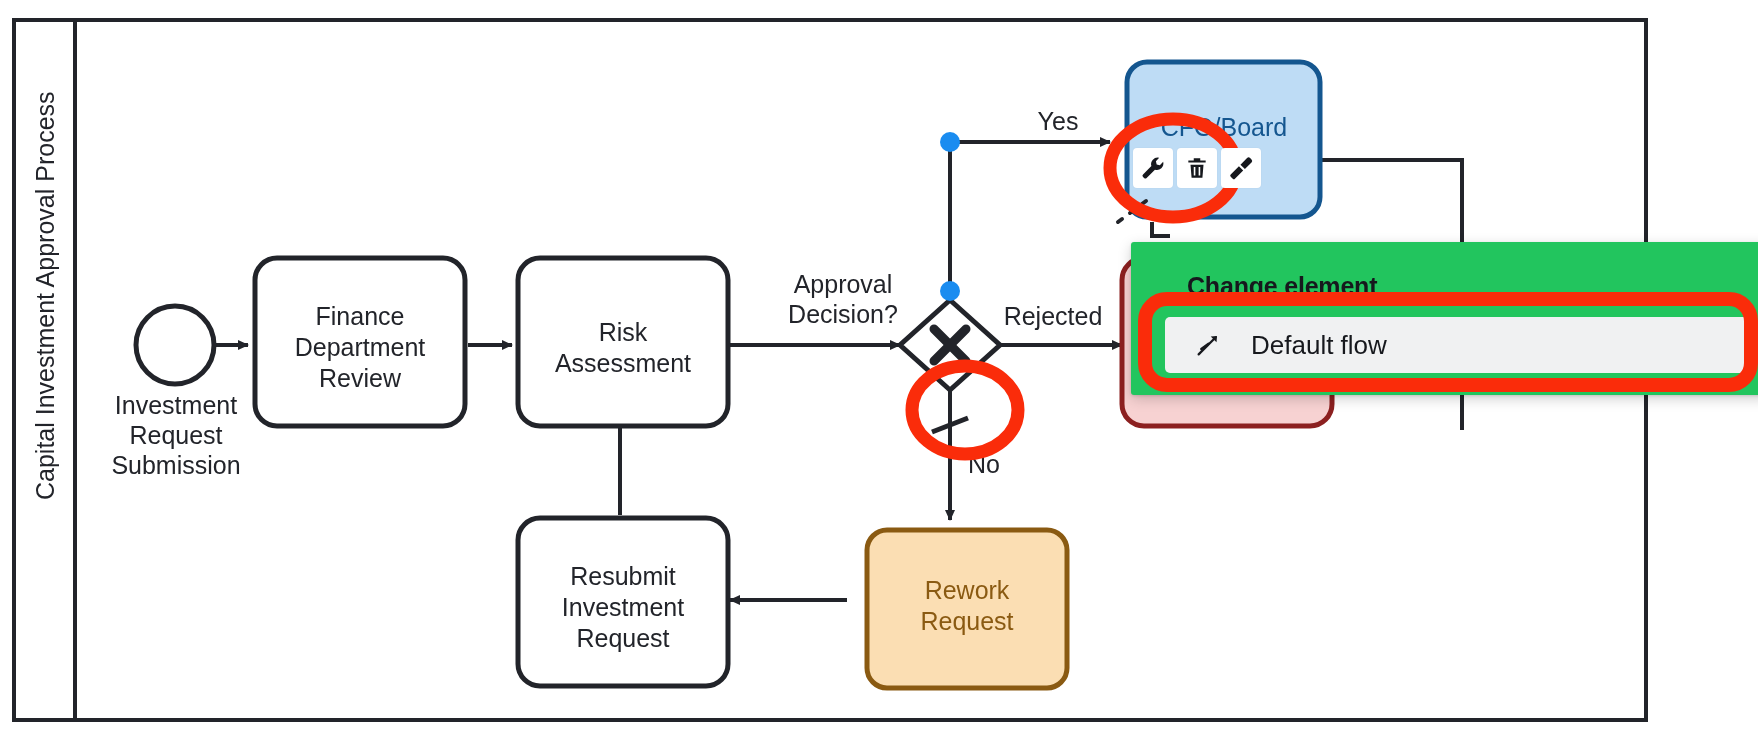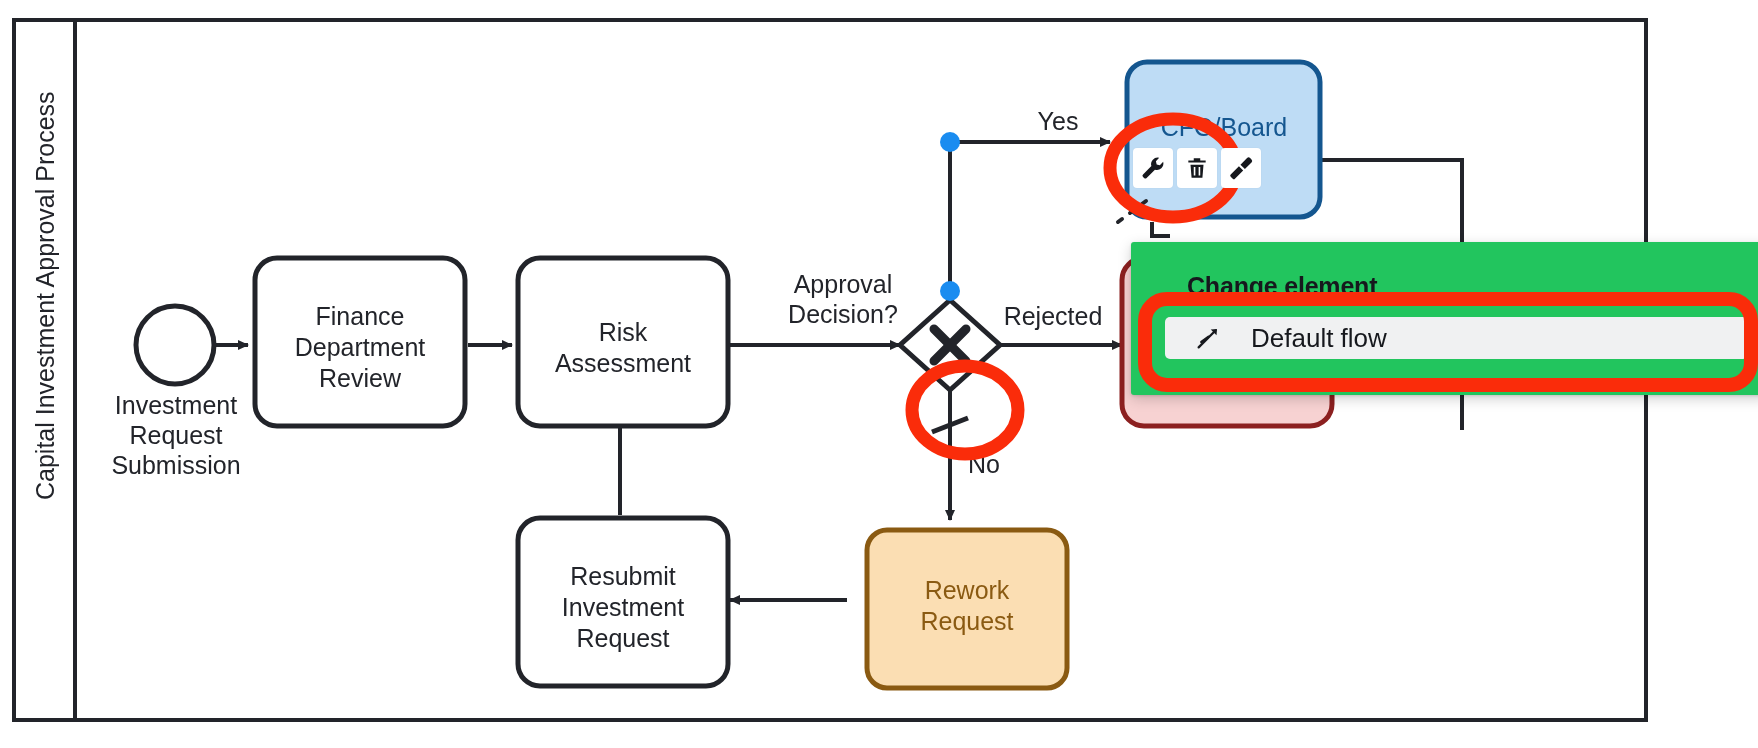--- a/index.html
+++ b/index.html
@@ -19,21 +19,21 @@
     font-weight:bold;
     font-size:25px;
     color:#16181d;
     padding:30px 0 0 44px;
     letter-spacing:-0.2px;
   }
   .popup-entry{
     margin:16px 22px 20px 22px;
     background:#f0f1f2;
     border-radius:5px;
-    height:42px;
+    height:56px;
     display:flex;
     align-items:center;
     padding-left:28px;
     box-sizing:border-box;
   }
   .popup-entry-label{
     font-family:"Liberation Sans",sans-serif;
     font-size:26px;
     color:#16181d;
     margin-left:28px;

